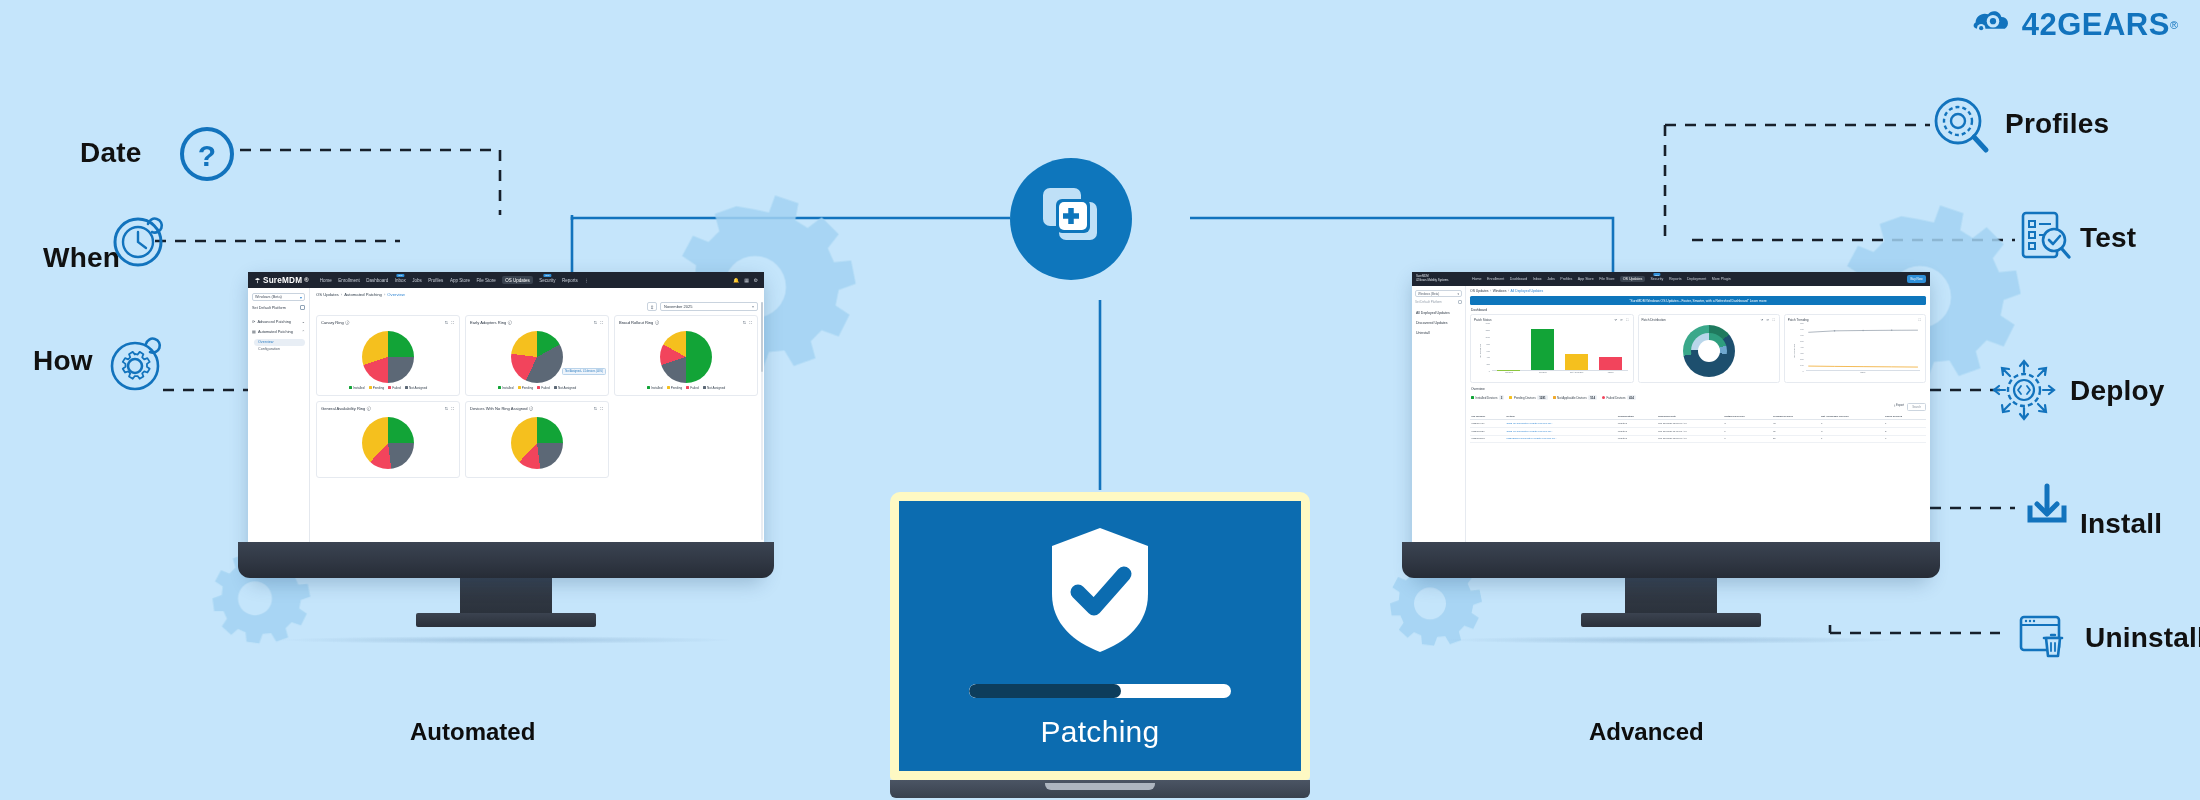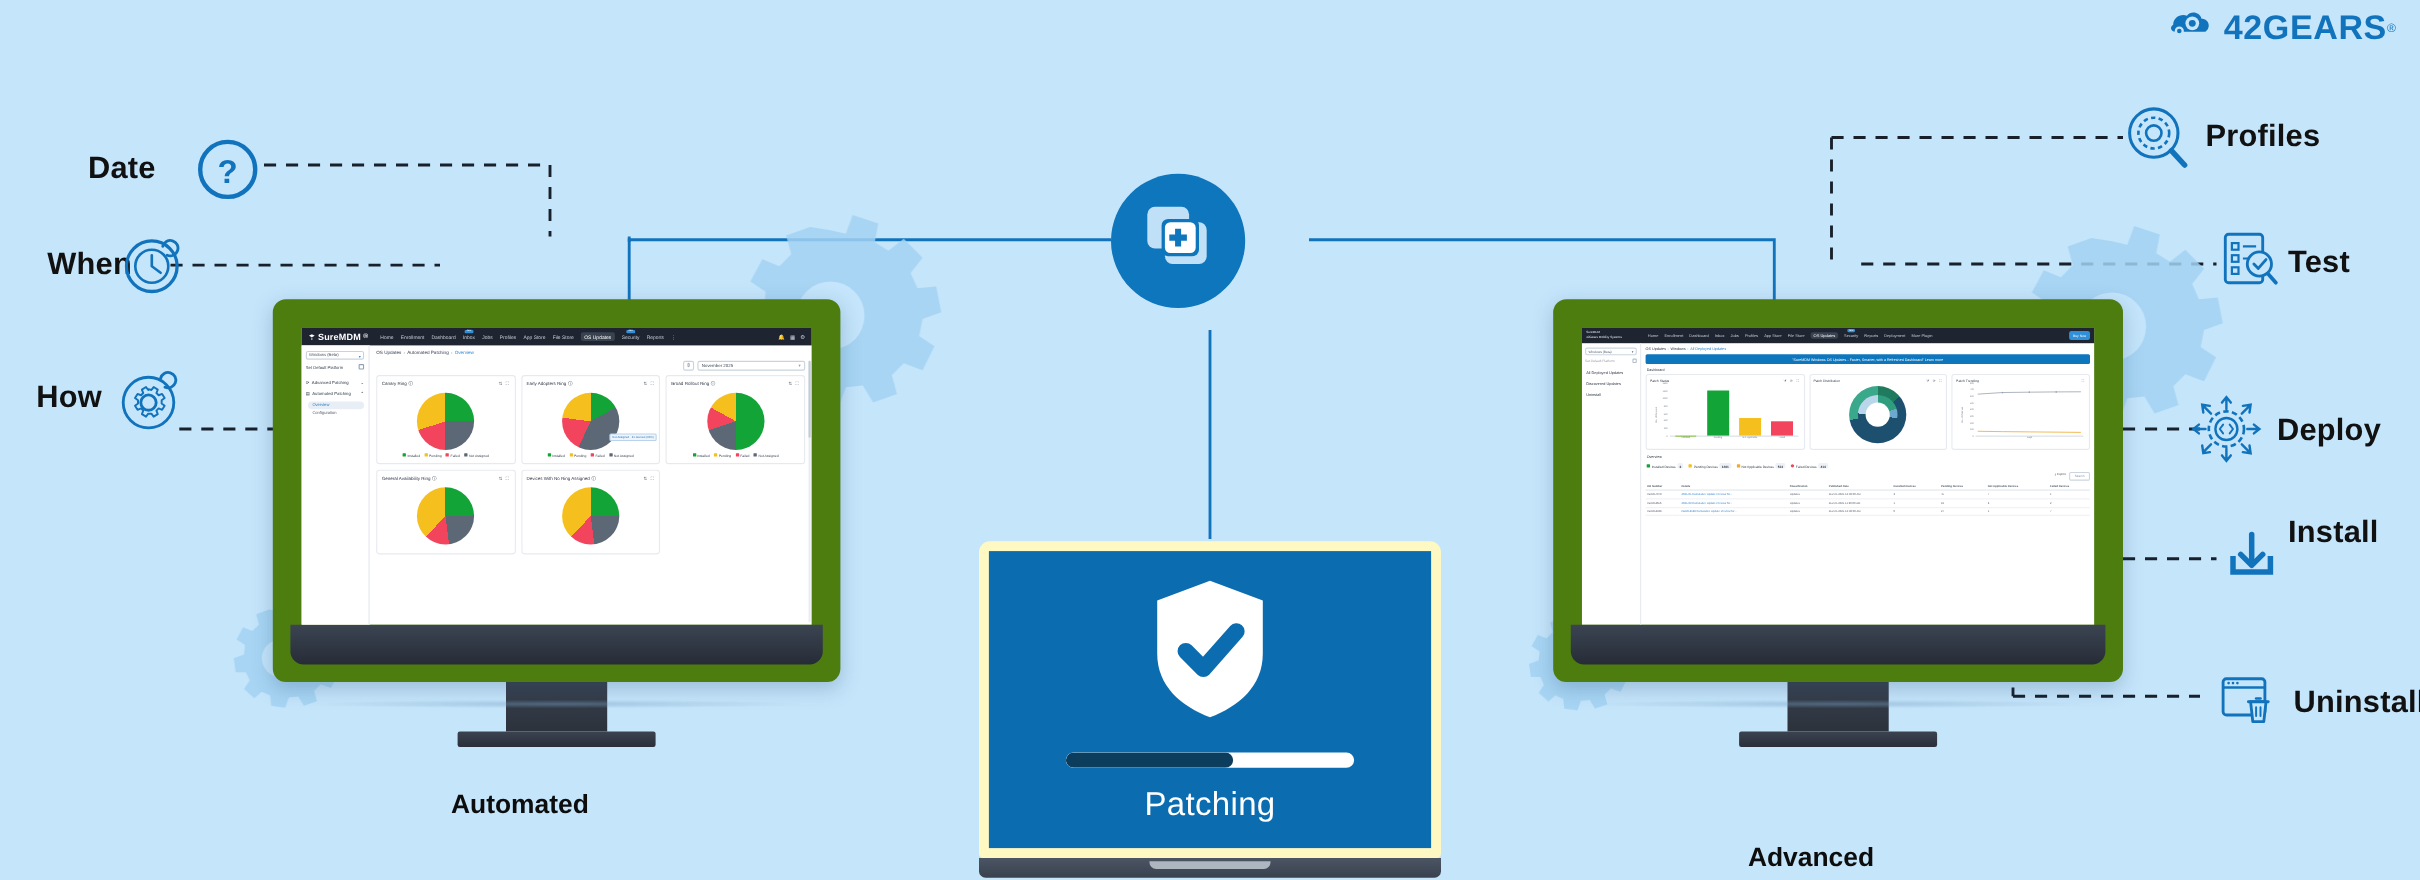--- a/index.html
+++ b/index.html
@@ -25,23 +25,23 @@
 
   
   .ic { position:absolute; }
 
   
   svg.lines { position:absolute; left:0; top:0; width:2200px; height:800px; pointer-events:none; }
 
   
   .monitor { position:absolute; }
   .mon-bezel {
-    background:#4d7c0f;
+    background:#f0abfc;
     border-radius:12px;
-    padding:26px;
+    padding:0;
     position:relative;
     box-shadow:0 6px 18px rgba(30,70,110,.25);
   }
   .mon-screen { background:#fff; overflow:hidden; position:relative; }
   .mon-chin {
     height:36px;
     background:linear-gradient(180deg,#3b4452 0%,#2f3642 60%,#262c36 100%);
     border-radius:0 0 12px 12px;
     margin:0 -10px -10px -10px;
   }
@@ -220,21 +220,21 @@
       <span class="word">42GEARS</span><span class="reg">®</span>
     </div>
   </div>
 
   <div class="big-label" style="left:80px; top:137px;">Date</div>
   <svg class="ic" style="left:178px; top:125px; width:58px; height:58px;" viewBox="0 0 58 58">
     <circle cx="29" cy="29" r="25" fill="none" stroke="#1273bd" stroke-width="4"></circle>
     <text x="29" y="41" text-anchor="middle" font-family="'Liberation Sans',sans-serif" font-size="30" font-weight="700" fill="#1273bd">?</text>
   </svg>
 
-  <div class="big-label" style="left:43px; top:224px;text-align:center;">When</div>
+  <div class="big-label" style="left:43px; top:242px;text-align:center;">When</div>
   <svg class="ic" style="left:108px; top:208px; width:64px; height:64px;" viewBox="0 0 64 64">
     <circle cx="30" cy="34" r="23" fill="none" stroke="#1273bd" stroke-width="3"></circle>
     <circle cx="30" cy="34" r="15" fill="none" stroke="#1273bd" stroke-width="2.4"></circle>
     <path d="M30 24 L30 34 L38 40" fill="none" stroke="#1273bd" stroke-width="2.4" stroke-linecap="round"></path>
     <path d="M40 16 a7 7 0 1 1 4 8" fill="none" stroke="#1273bd" stroke-width="2.6" stroke-linecap="round"></path>
   </svg>
 
   <div class="big-label" style="left:33px; top:345px;">How</div>
   <svg class="ic" style="left:105px; top:332px; width:62px; height:62px;" viewBox="0 0 62 62">
     <circle cx="30" cy="34" r="23" fill="none" stroke="#1273bd" stroke-width="2.6"></circle>
@@ -280,21 +280,21 @@
     <circle cx="34" cy="33" r="10" fill="none" stroke="#1273bd" stroke-width="2.2"></circle>
     <path d="M31 29 l-3 4 l3 4 M37 29 l3 4 l-3 4" fill="none" stroke="#1273bd" stroke-width="1.8" stroke-linecap="round" stroke-linejoin="round"></path>
   </svg>
   <div class="big-label" style="left:2070px; top:375px;">Deploy</div>
 
   <svg class="ic" style="left:2020px; top:478px; width:54px; height:54px;" viewBox="0 0 54 54">
     <path d="M27 8 L27 34" stroke="#1273bd" stroke-width="5" stroke-linecap="round"></path>
     <path d="M17 26 L27 36 L37 26" fill="none" stroke="#1273bd" stroke-width="5" stroke-linecap="round" stroke-linejoin="round"></path>
     <path d="M10 30 L10 42 L44 42 L44 30" fill="none" stroke="#1273bd" stroke-width="5" stroke-linecap="square"></path>
   </svg>
-  <div class="big-label" style="left:2080px; top:468px;text-align:right;">Install</div>
+  <div class="big-label" style="left:2080px; top:508px;text-align:right;">Install</div>
 
   <svg class="ic" style="left:2015px; top:608px; width:56px; height:56px;" viewBox="0 0 56 56">
     <rect x="6" y="9" width="38" height="33" rx="3" fill="none" stroke="#1273bd" stroke-width="2.6"></rect>
     <path d="M6 17 L44 17" stroke="#1273bd" stroke-width="2.2"></path>
     <circle cx="11" cy="13" r="1.2" fill="#1273bd"></circle>
       <circle cx="15" cy="13" r="1.2" fill="#1273bd"></circle>
       <circle cx="19" cy="13" r="1.2" fill="#1273bd"></circle>
     <path d="M29 30 L47 30" stroke="#1273bd" stroke-width="2.6" stroke-linecap="round"></path>
     <path d="M31 30 L33 48 L43 48 L45 30 Z" fill="#c5e5fb" stroke="#1273bd" stroke-width="2.6" stroke-linejoin="round"></path>
     <path d="M36 27 L40 27" stroke="#1273bd" stroke-width="2.4" stroke-linecap="round"></path>
@@ -710,21 +710,21 @@
           </div>
         </div>
 
       </div>
       <div class="mon-chin"></div>
     </div>
     <div class="mon-neck"></div>
     <div class="mon-base"></div>
     <div class="mon-shadow" style="left:30px; right:30px; top:364px;"></div>
   </div>
-  <div class="sect-title" style="left:1589px; top:718px;margin-top:48px;">Advanced</div>
+  <div class="sect-title" style="left:1589px; top:718px;">Advanced</div>
 
   <div class="laptop" style="left:890px; top:492px; width:420px;">
     <div class="lt-lid">
       <div class="lt-scr" style="height:270px;">
         <svg width="112" height="132" viewBox="0 0 112 132">
           <path d="M56 4 L104 22 L104 70 C104 100 82 118 56 128 C30 118 8 100 8 70 L8 22 Z" fill="#ffffff"></path>
           <path d="M34 68 L50 84 L80 50" fill="none" stroke="#0c6cb0" stroke-width="15" stroke-linecap="round" stroke-linejoin="round"></path>
         </svg>
         <div class="lt-bar-track" style="margin-top:28px;">
           <div class="lt-bar-fill" id="pbar" style="width: 58%;"></div>

